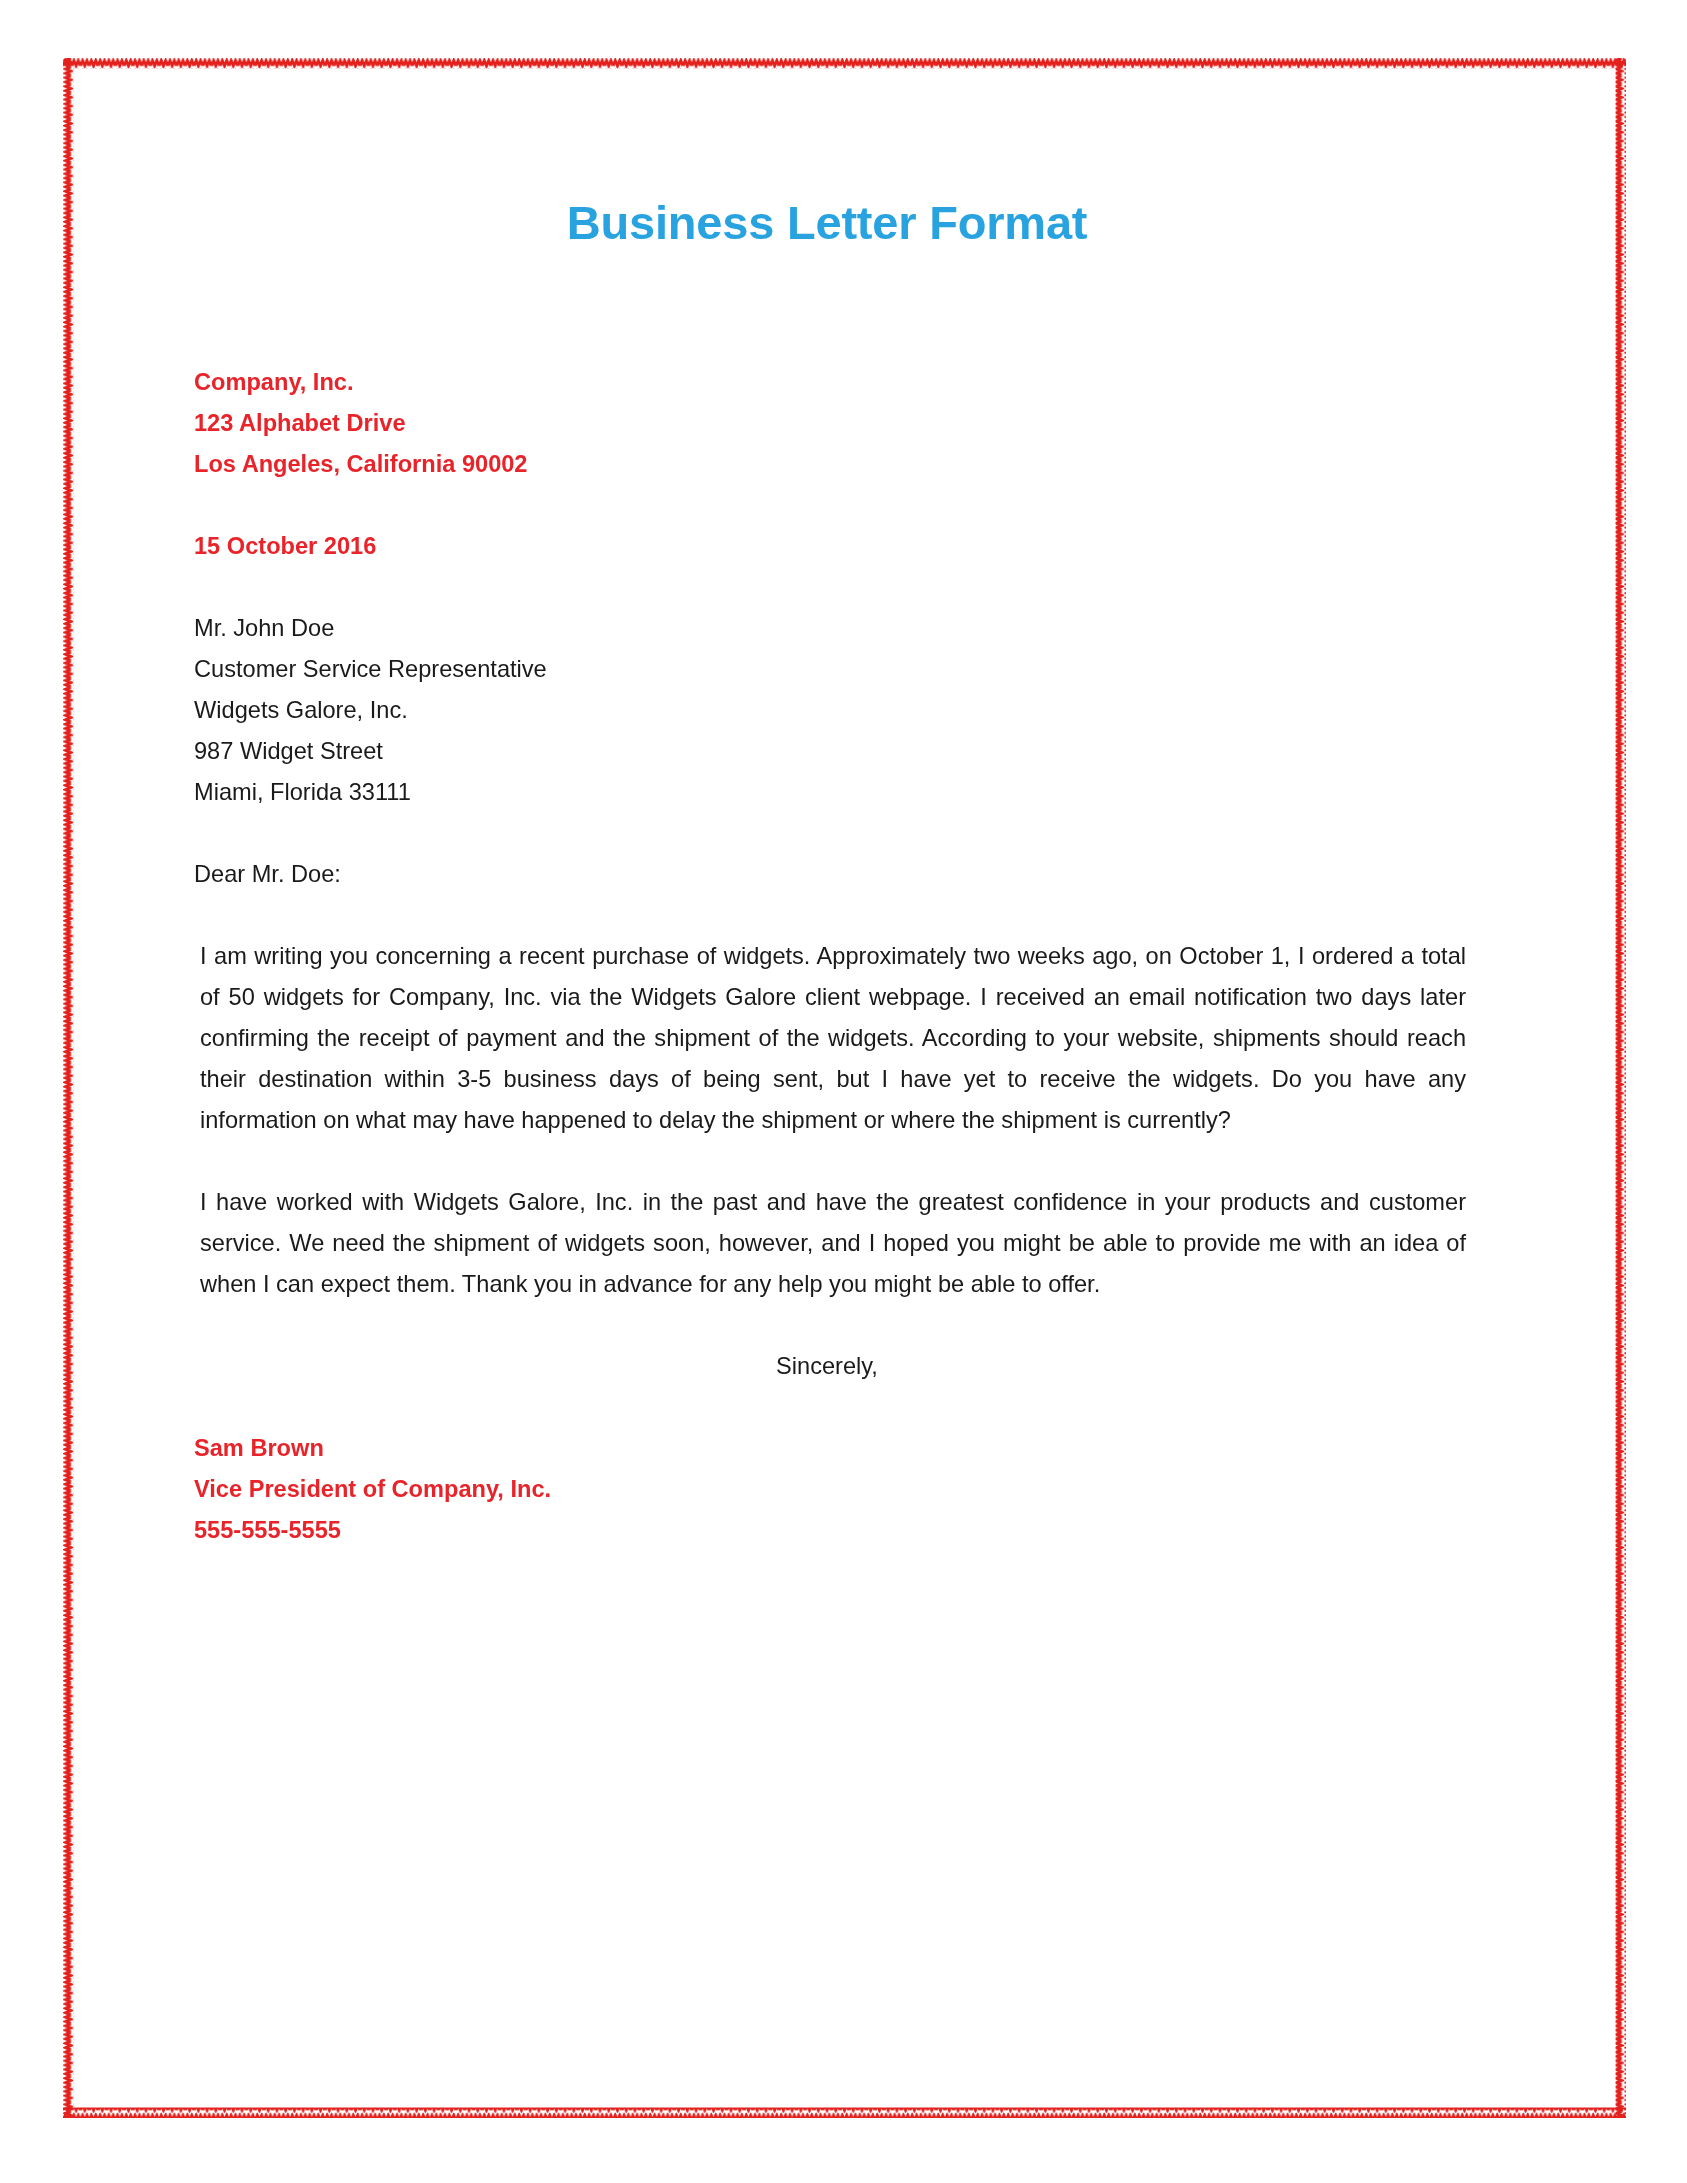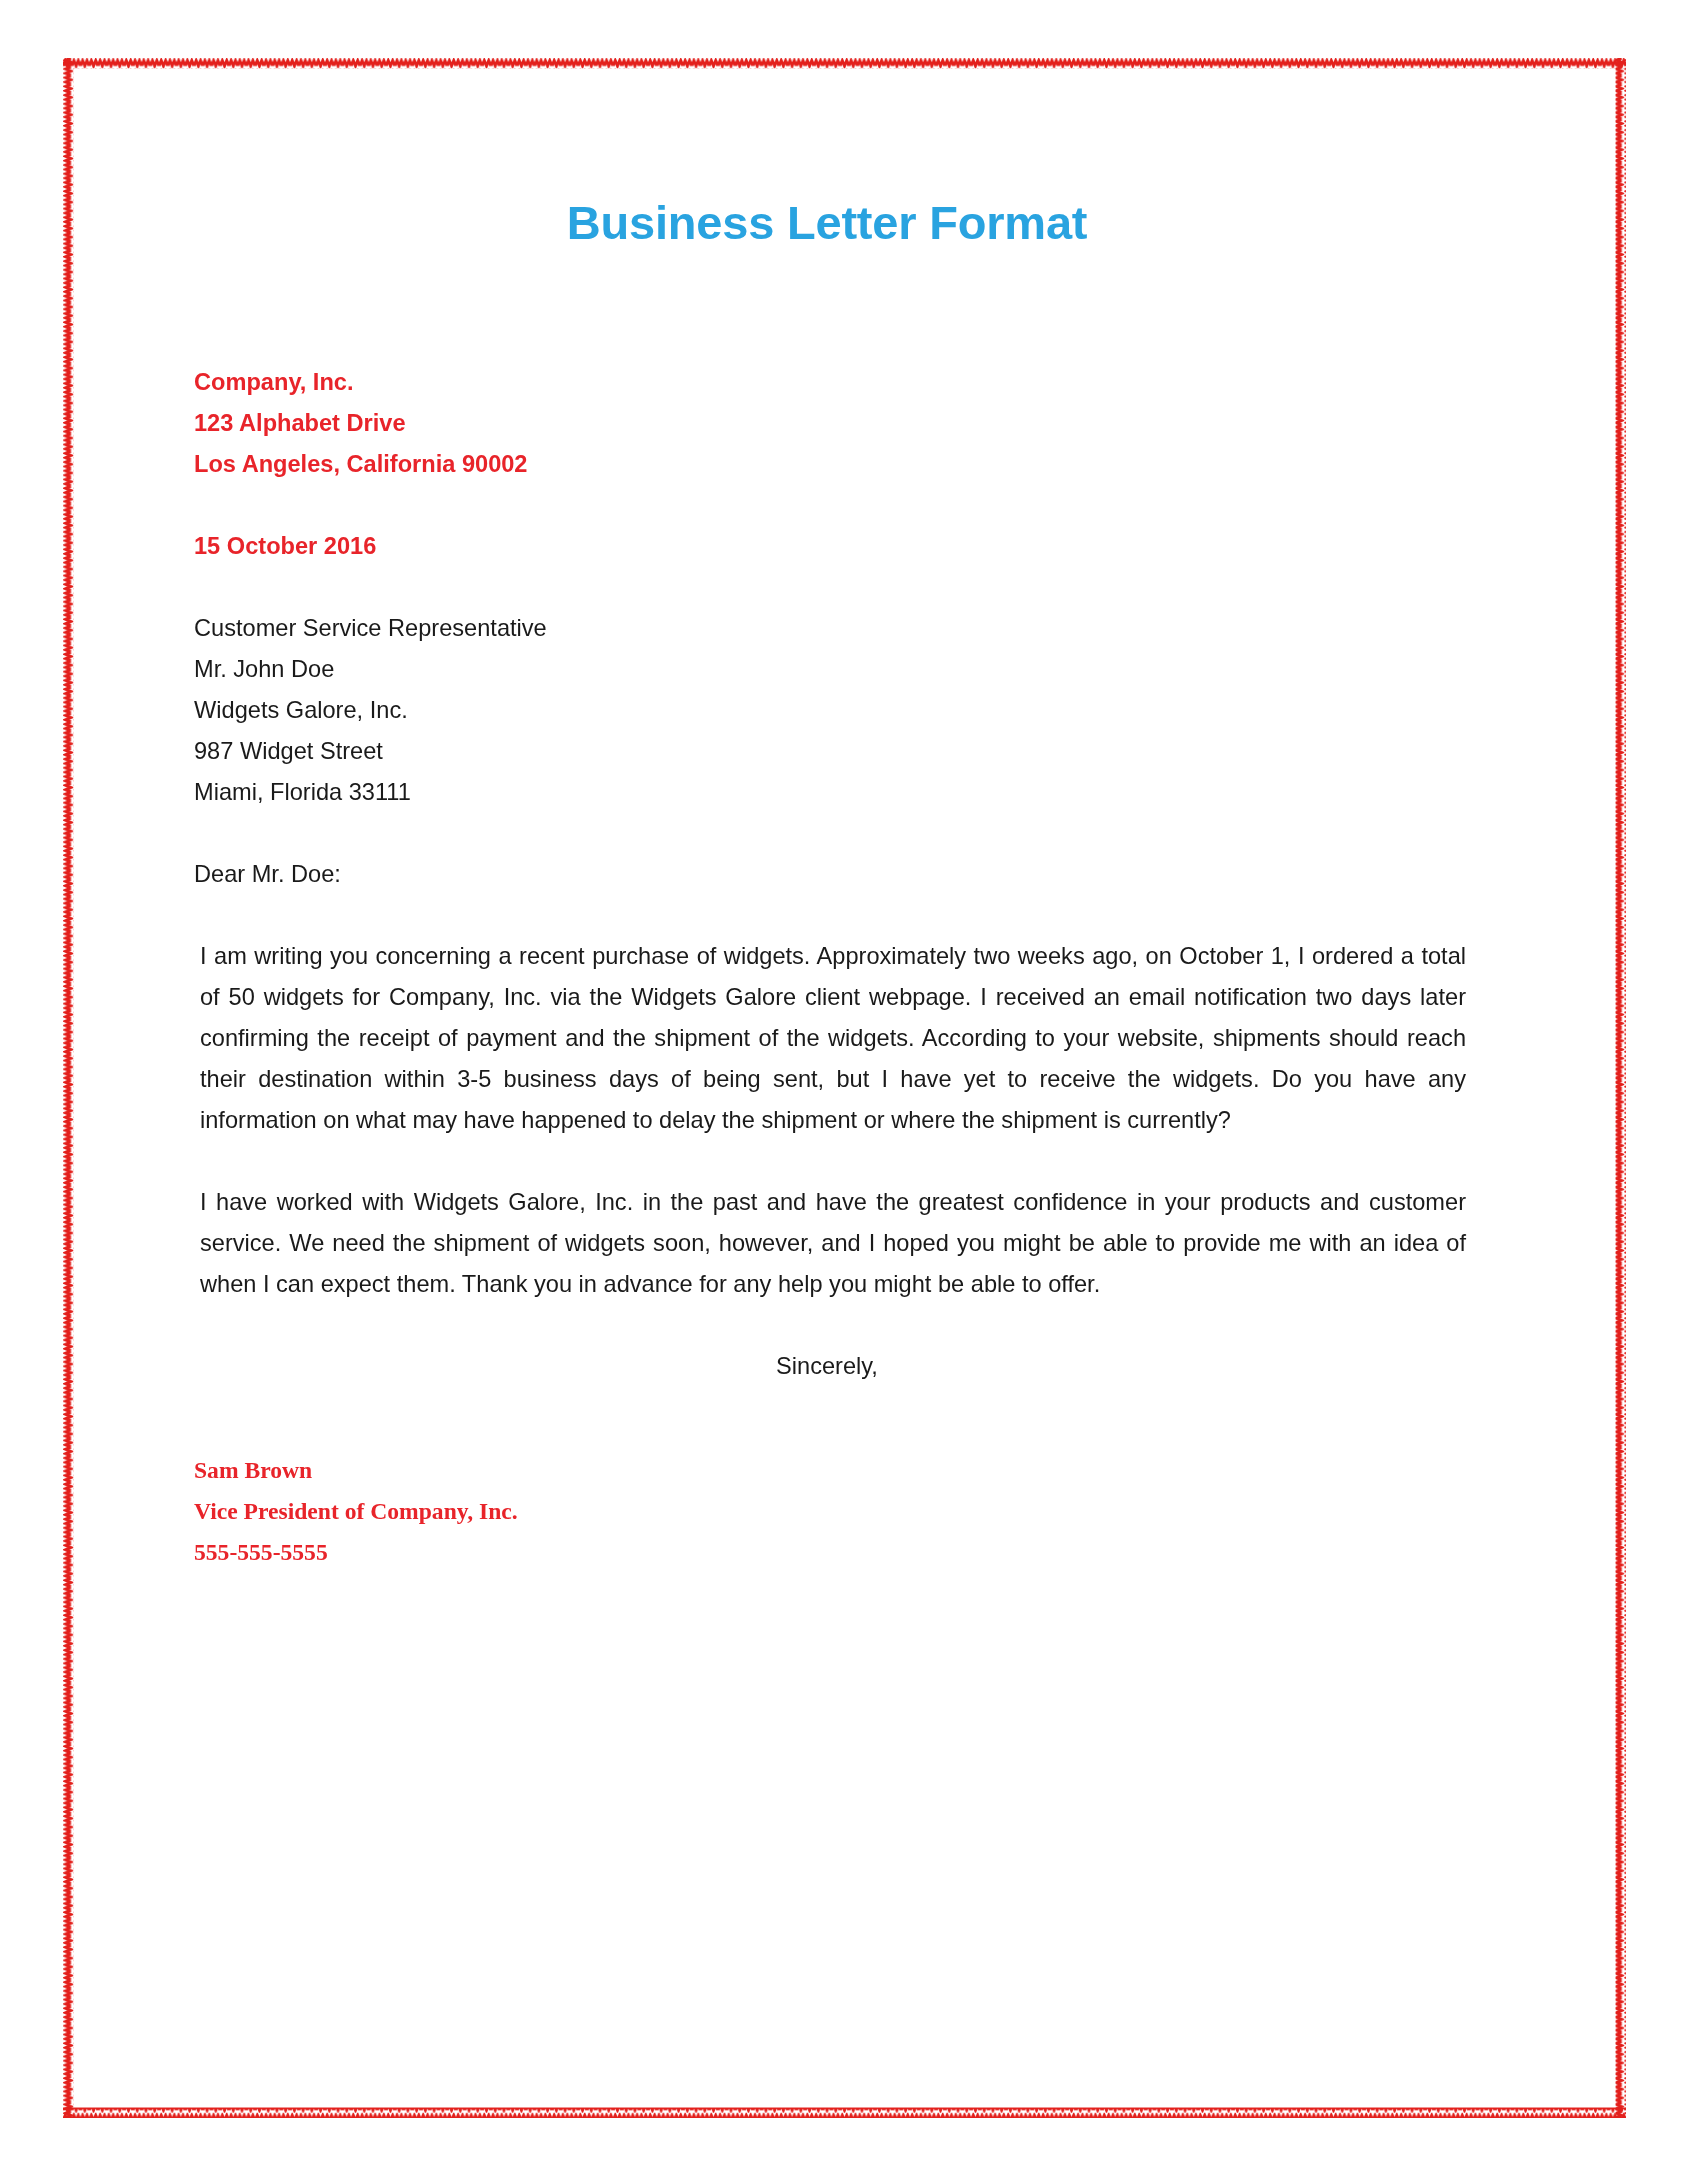--- a/index.html
+++ b/index.html
@@ -85,21 +85,21 @@
     line-height: 41px;
     text-align: justify;
     text-justify: inter-word;
     margin: 6px;
     width: 1266px;
   }
   .para-first { margin-top: 41px; }
   .para-next  { margin-top: 41px; }
 
   .closing-block { margin-top: 41px; text-align: center; }
-  .signature-block { margin-top: 63px; font-family: Liberation Serif, serif; }
+  .signature-block { margin-top: 41px; }
 </style>
 </head>
 <body>
 
 <div class="page">
 
   <div class="border-frame">
     <svg viewBox="0 0 1790 2358" preserveAspectRatio="none" aria-hidden="true">
       <defs>
         <pattern id="zzH" width="10" height="12" patternUnits="userSpaceOnUse">
@@ -128,22 +128,22 @@
       <div class="line red-bold">Company, Inc.</div>
       <div class="line red-bold">123 Alphabet Drive</div>
       <div class="line red-bold">Los Angeles, California 90002</div>
     </div>
 
     <div class="block date-block">
       <div class="line red-bold">15 October 2016</div>
     </div>
 
     <div class="block recipient-block">
+      <div class="line black-plain">Mr. John Doe</div>
       <div class="line black-plain">Customer Service Representative</div>
-      <div class="line black-plain">Mr. John Doe</div>
       <div class="line black-plain">Widgets Galore, Inc.</div>
       <div class="line black-plain">987 Widget Street</div>
       <div class="line black-plain">Miami, Florida 33111</div>
     </div>
 
     <div class="block salutation-block">
       <div class="line black-plain">Dear Mr. Doe:</div>
     </div>
 
     <p class="body-para para-first">I am writing you concerning a recent purchase of widgets. Approximately two weeks ago, on October 1, I ordered a total of 50 widgets for Company, Inc. via the Widgets Galore client webpage. I received an email notification two days later confirming the receipt of payment and the shipment of the widgets. According to your website, shipments should reach their destination within 3-5 business days of being sent, but I have yet to receive the widgets. Do you have any information on what may have happened to delay the shipment or where the shipment is currently?</p>

